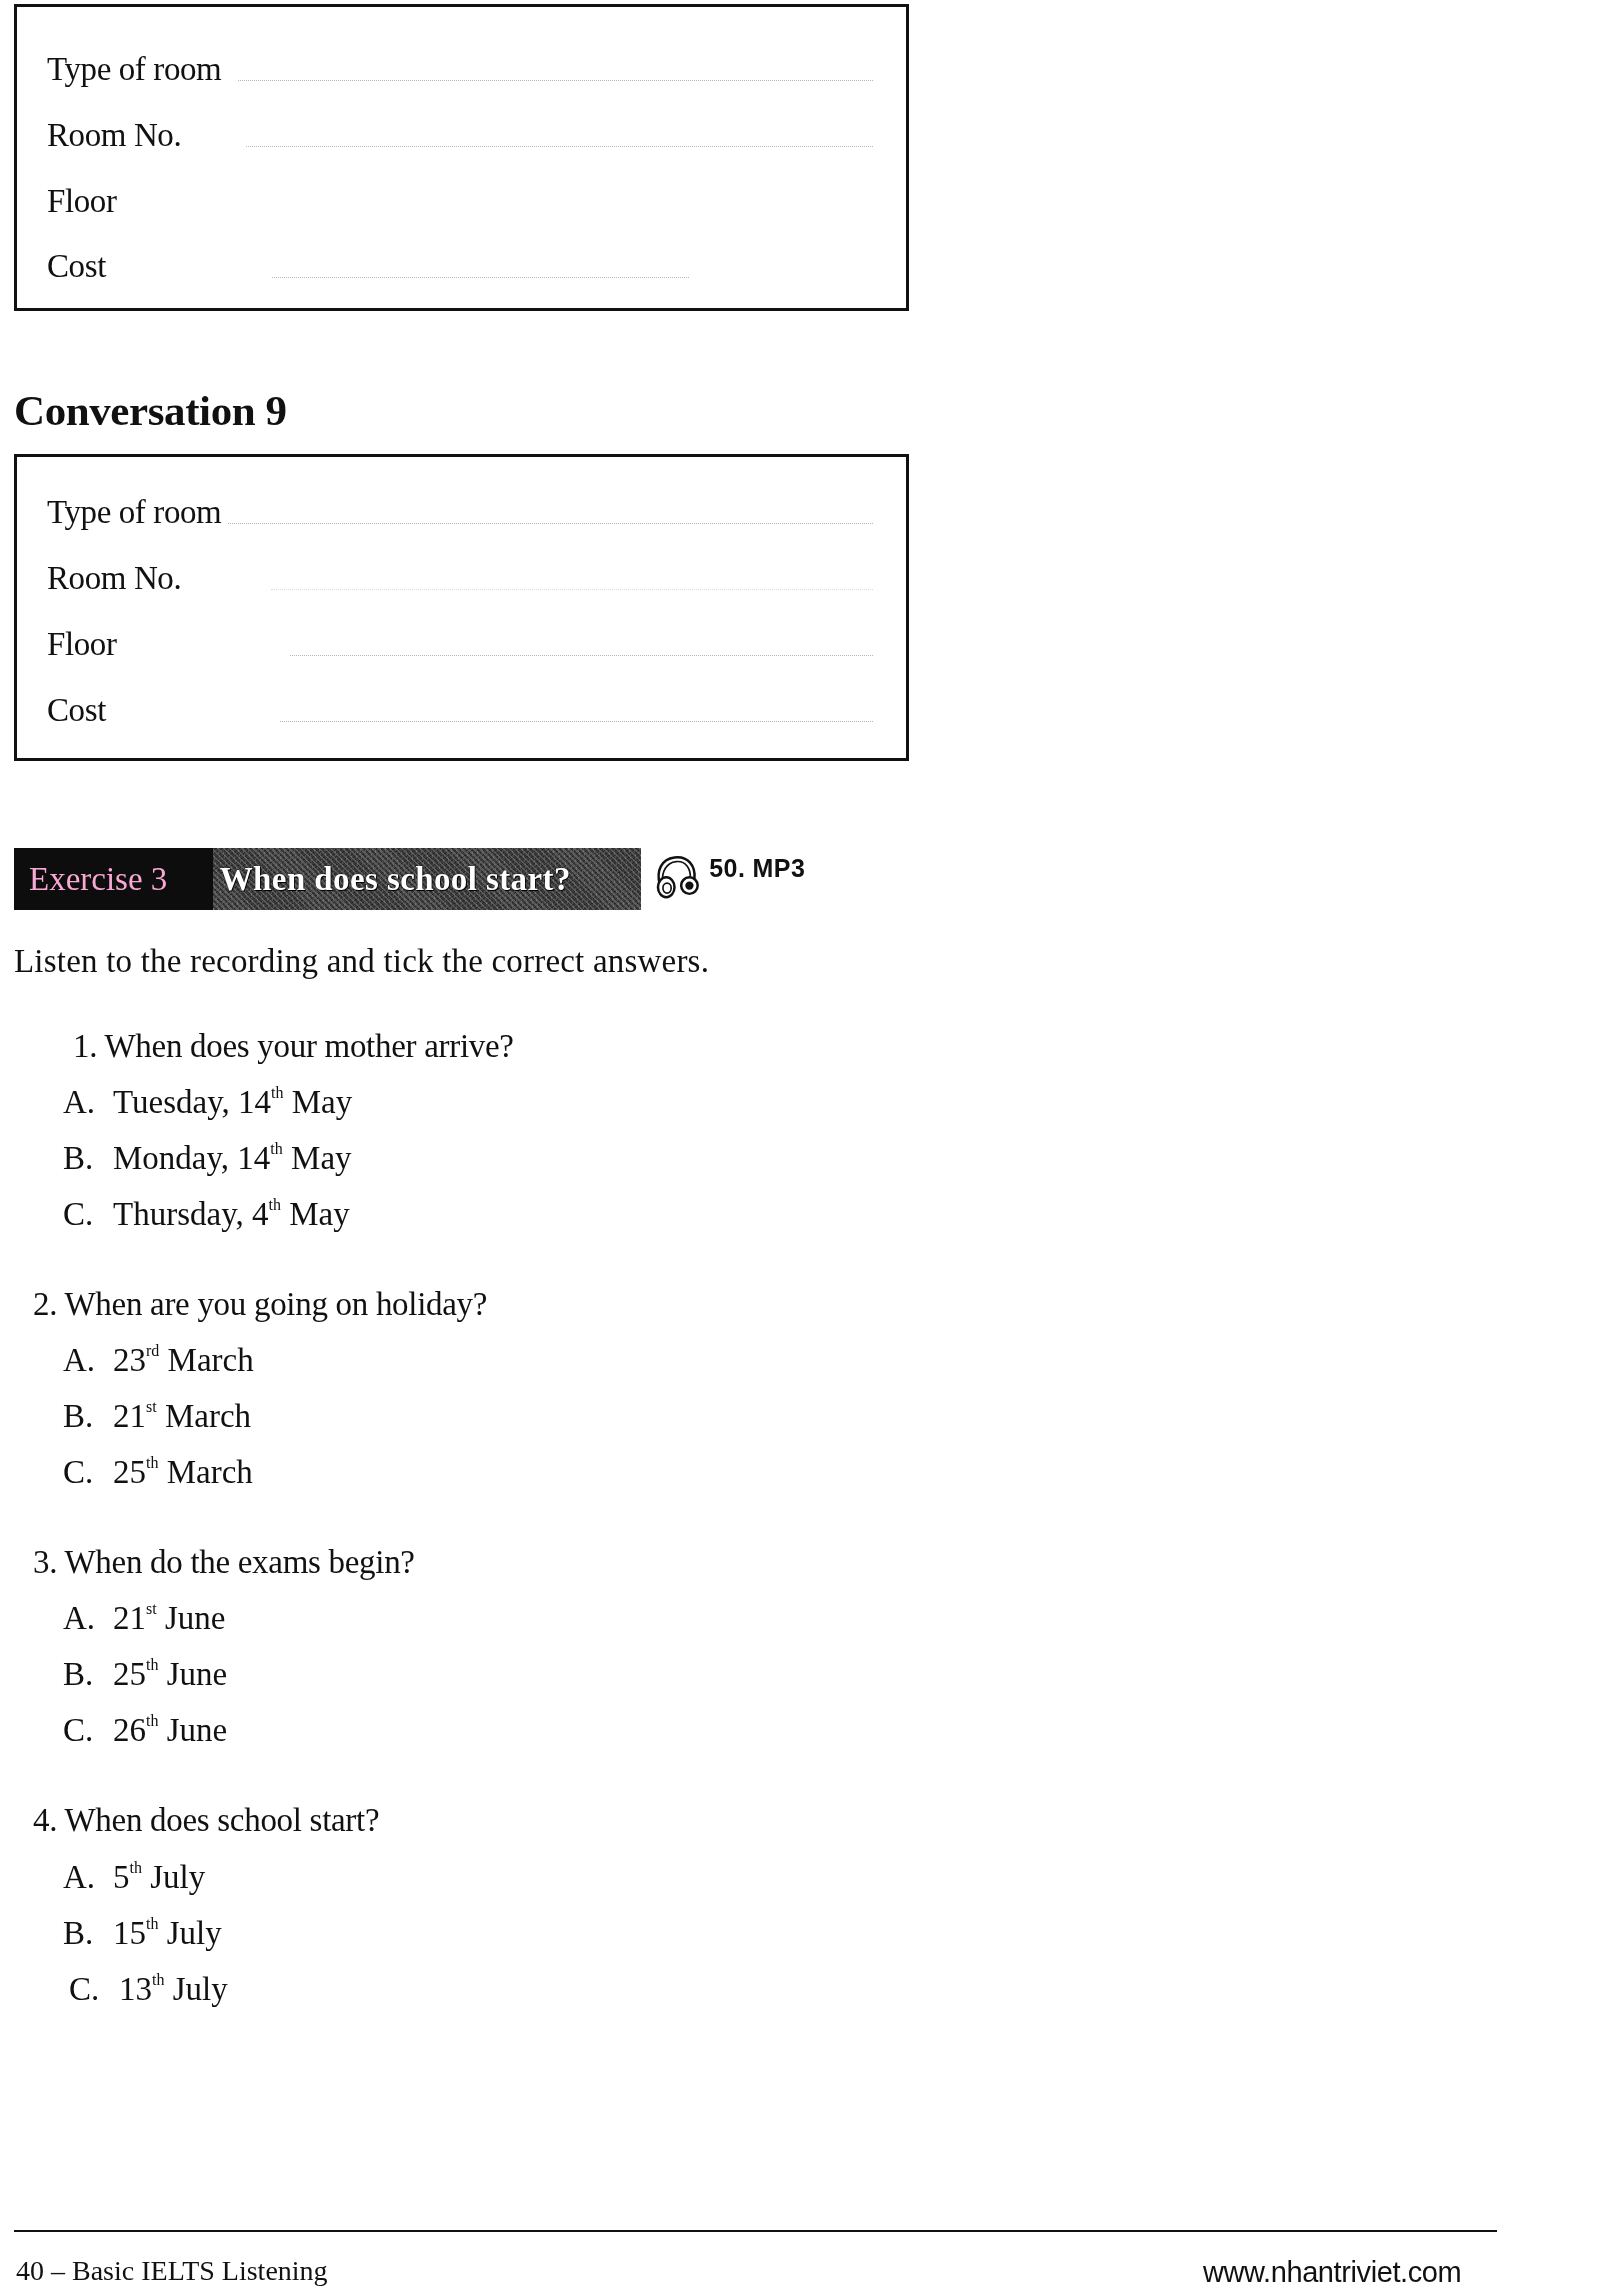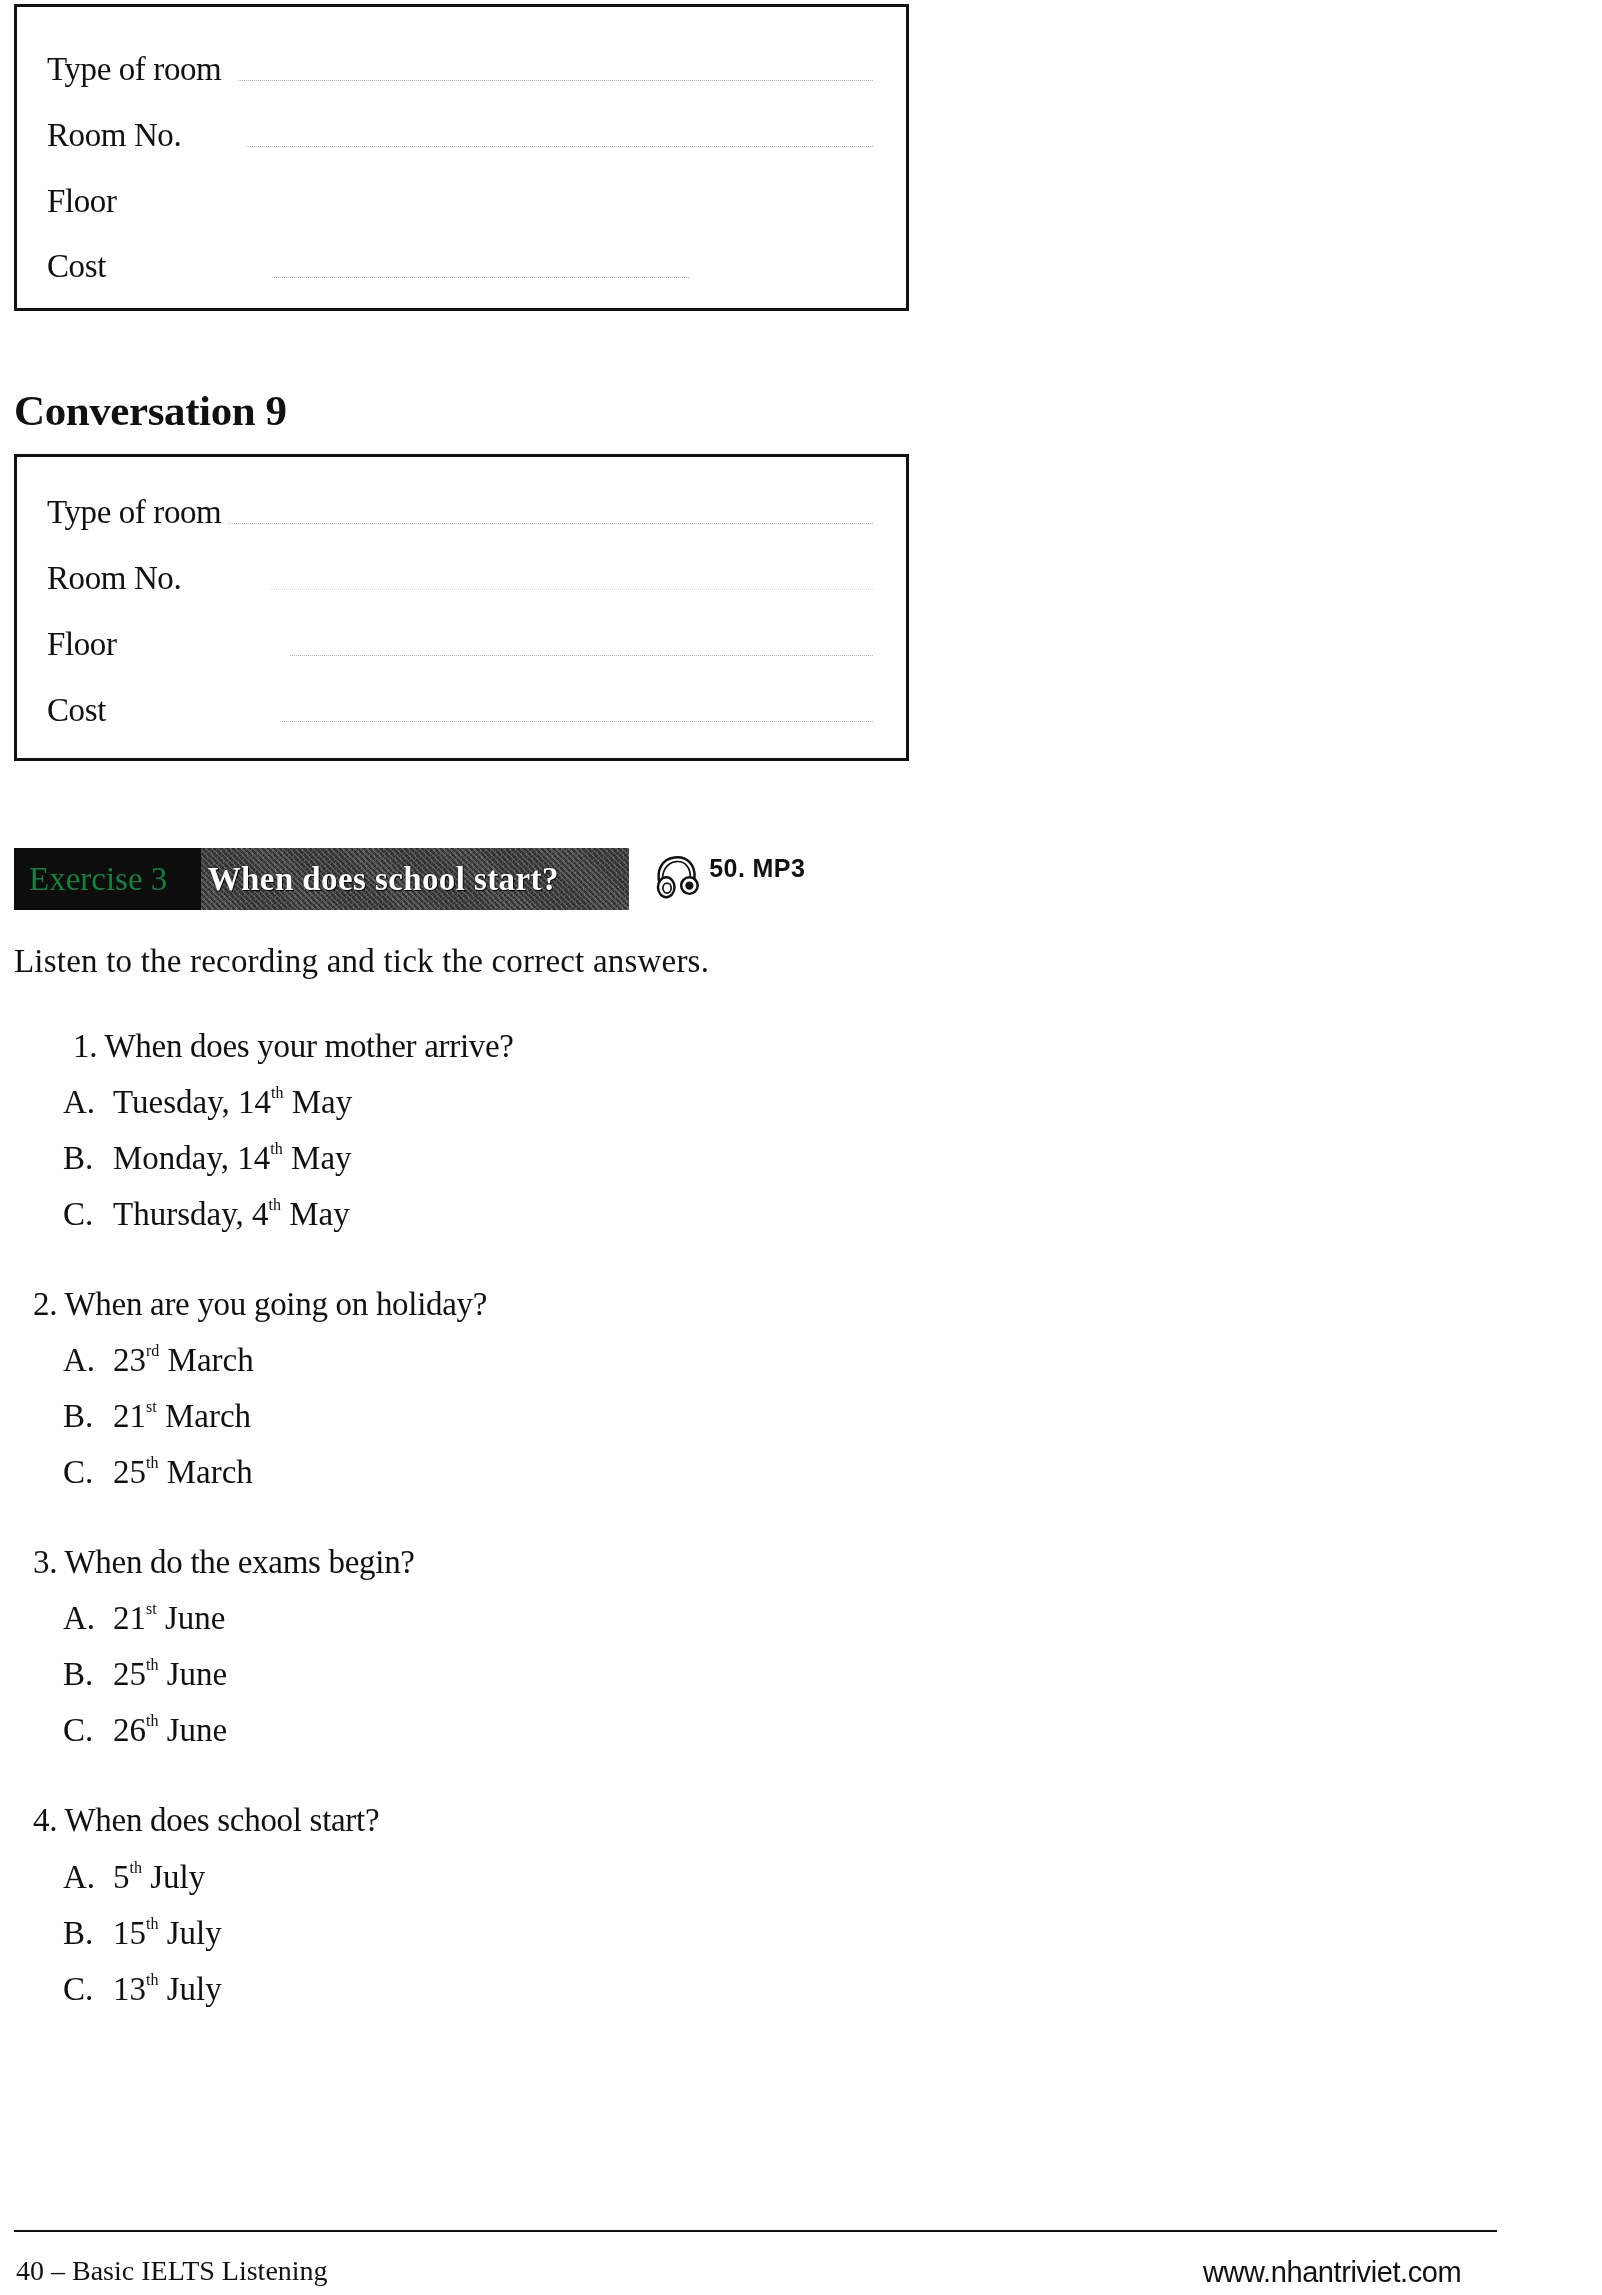--- a/index.html
+++ b/index.html
@@ -25,22 +25,22 @@
   }
   .heading {
     position: absolute; left: 14px; top: 386px;
     font-size: 43px; font-weight: bold; line-height: 50px; letter-spacing: -0.4px;
   }
   .exercise-bar {
     position: absolute; left: 14px; top: 848px; height: 62px;
     display: flex; align-items: stretch;
   }
   .ex-num {
-    background: #0d0d0d; color: #15803d; font-size: 33px; line-height: 62px;
-    padding: 0 13px 0 15px; width: 159px;
+    background: #0d0d0d; color: #f9a8d4; font-size: 33px; line-height: 62px;
+    padding: 0 25px 0 15px; width: 159px;
   }
   .ex-title {
     color: #fff; font-size: 33px; font-weight: bold; line-height: 62px;
     padding: 0 8.3px 0 6.7px; width: 413px; white-space: nowrap;
     background-color: #3a3a3a;
     background-image:
       repeating-linear-gradient(45deg, rgba(255,255,255,0.18) 0 1.7px, transparent 1.7px 4.2px),
       repeating-linear-gradient(-35deg, rgba(0,0,0,0.35) 0 0.8px, transparent 0.8px 3.3px),
       repeating-linear-gradient(80deg, rgba(255,255,255,0.12) 0 0.8px, transparent 0.8px 5px);
     text-shadow: 0 0 1.7px #000, 0.8px 0.8px 0 #000;
@@ -188,21 +188,21 @@
   <div class="question" style="top:1799px;">
     <span>4.</span>
     <span>When does school start?</span>
   </div>
   <div class="option" style="top:1856px;">
     <span class="letter">A.</span><span>5</span><sup>th</sup><span> July</span>
   </div>
   <div class="option" style="top:1912px;">
     <span class="letter">B.</span><span>15</span><sup>th</sup><span> July</span>
   </div>
-  <div class="option" style="top:1968px;">
+  <div class="option" style="top:1968px;margin-left:6px;">
     <span class="letter">C.</span><span>13</span><sup>th</sup><span> July</span>
   </div>
 </div>
 
 <div class="footer-rule"></div>
 <div class="footer-left">40 – Basic IELTS Listening</div>
 <div class="footer-right">www.nhantriviet.com</div>
 
 
 </body></html>

